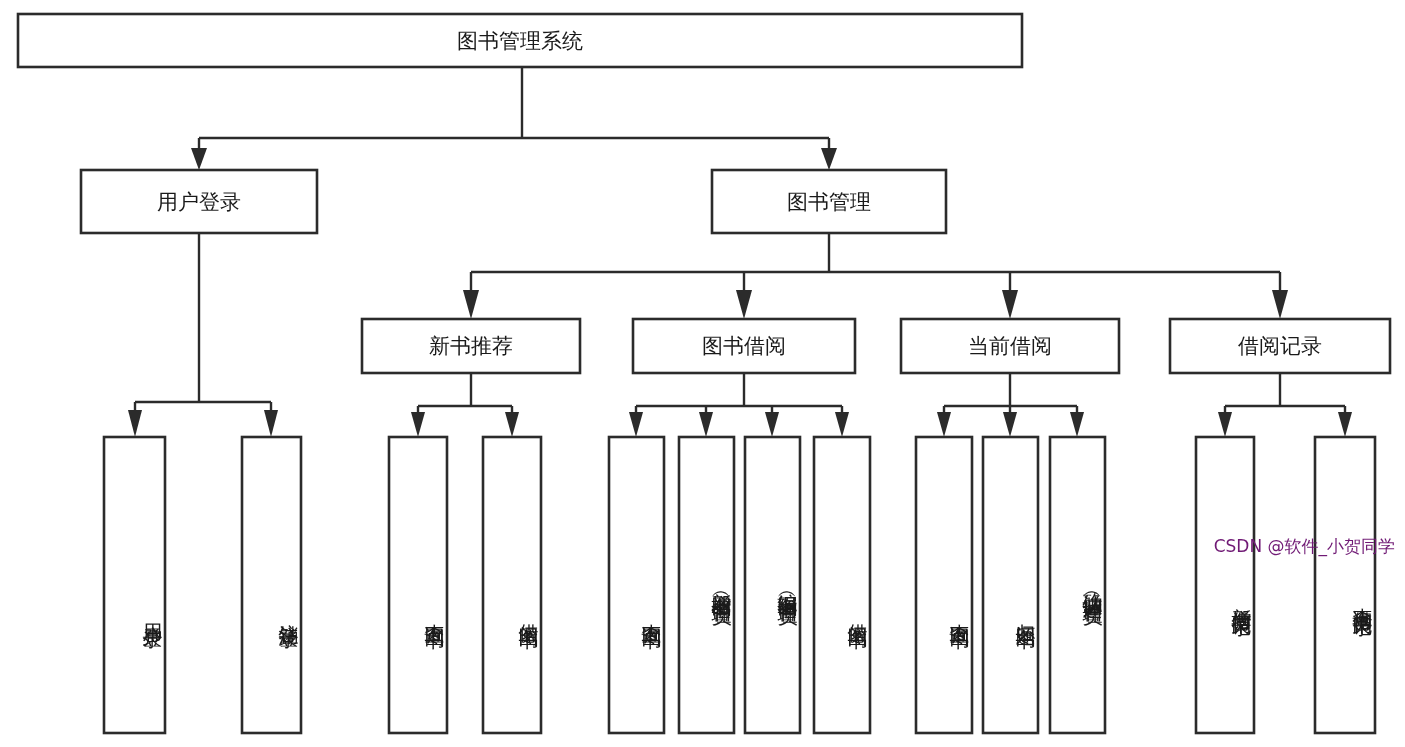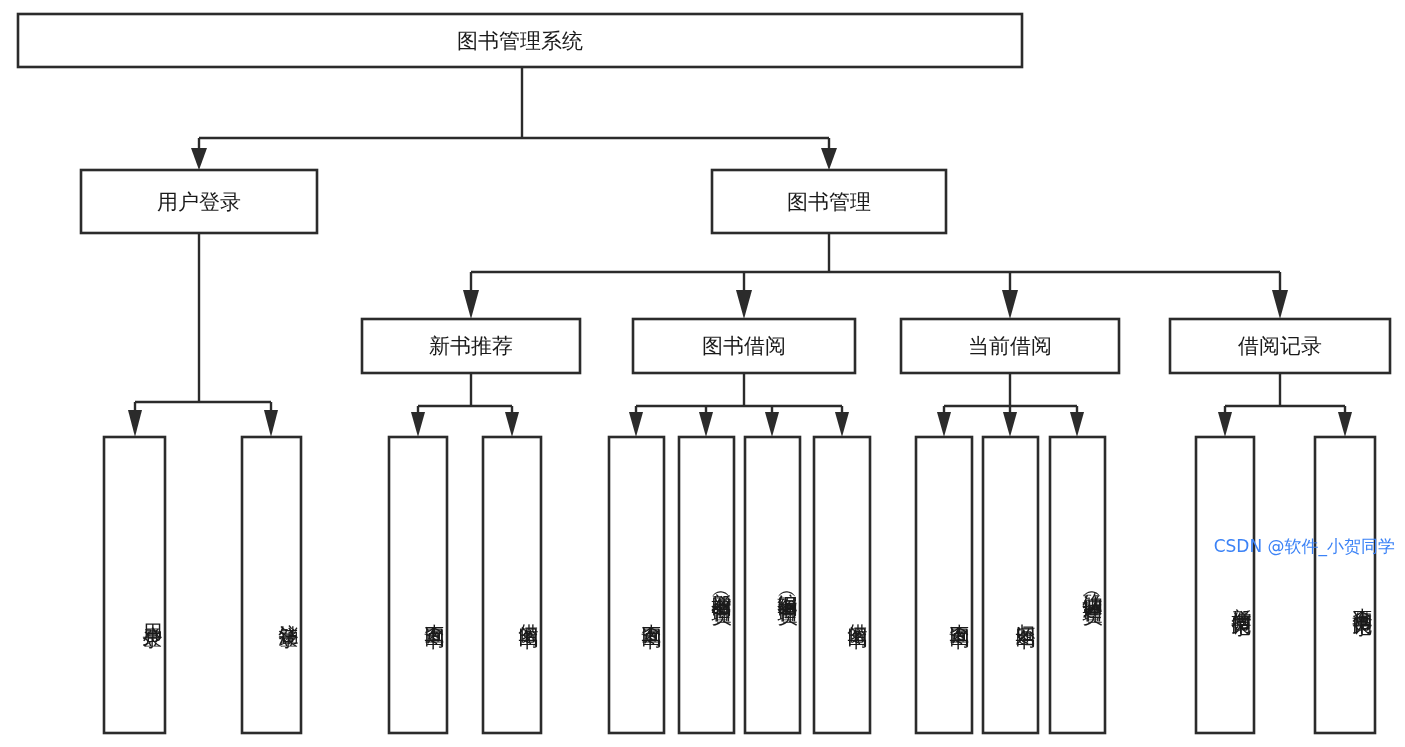--- a/index.html
+++ b/index.html
@@ -63,21 +63,21 @@
     white-space: pre-wrap;
     text-align: center;
     pointer-events: none;
   }
   .watermark {
     position: absolute;
     right: 10px;
     bottom: 4px;
     font-family: "DejaVu Sans", "Liberation Sans", sans-serif;
     font-size: 17px;
-    color: #3b82f6;
+    color: #701a75;
     white-space: nowrap;
   }
 </style>
 </head>
 <body>
 
 <div id="diagram-root">
 
   <svg id="tree-svg" viewBox="0 0 1405 747">
 

